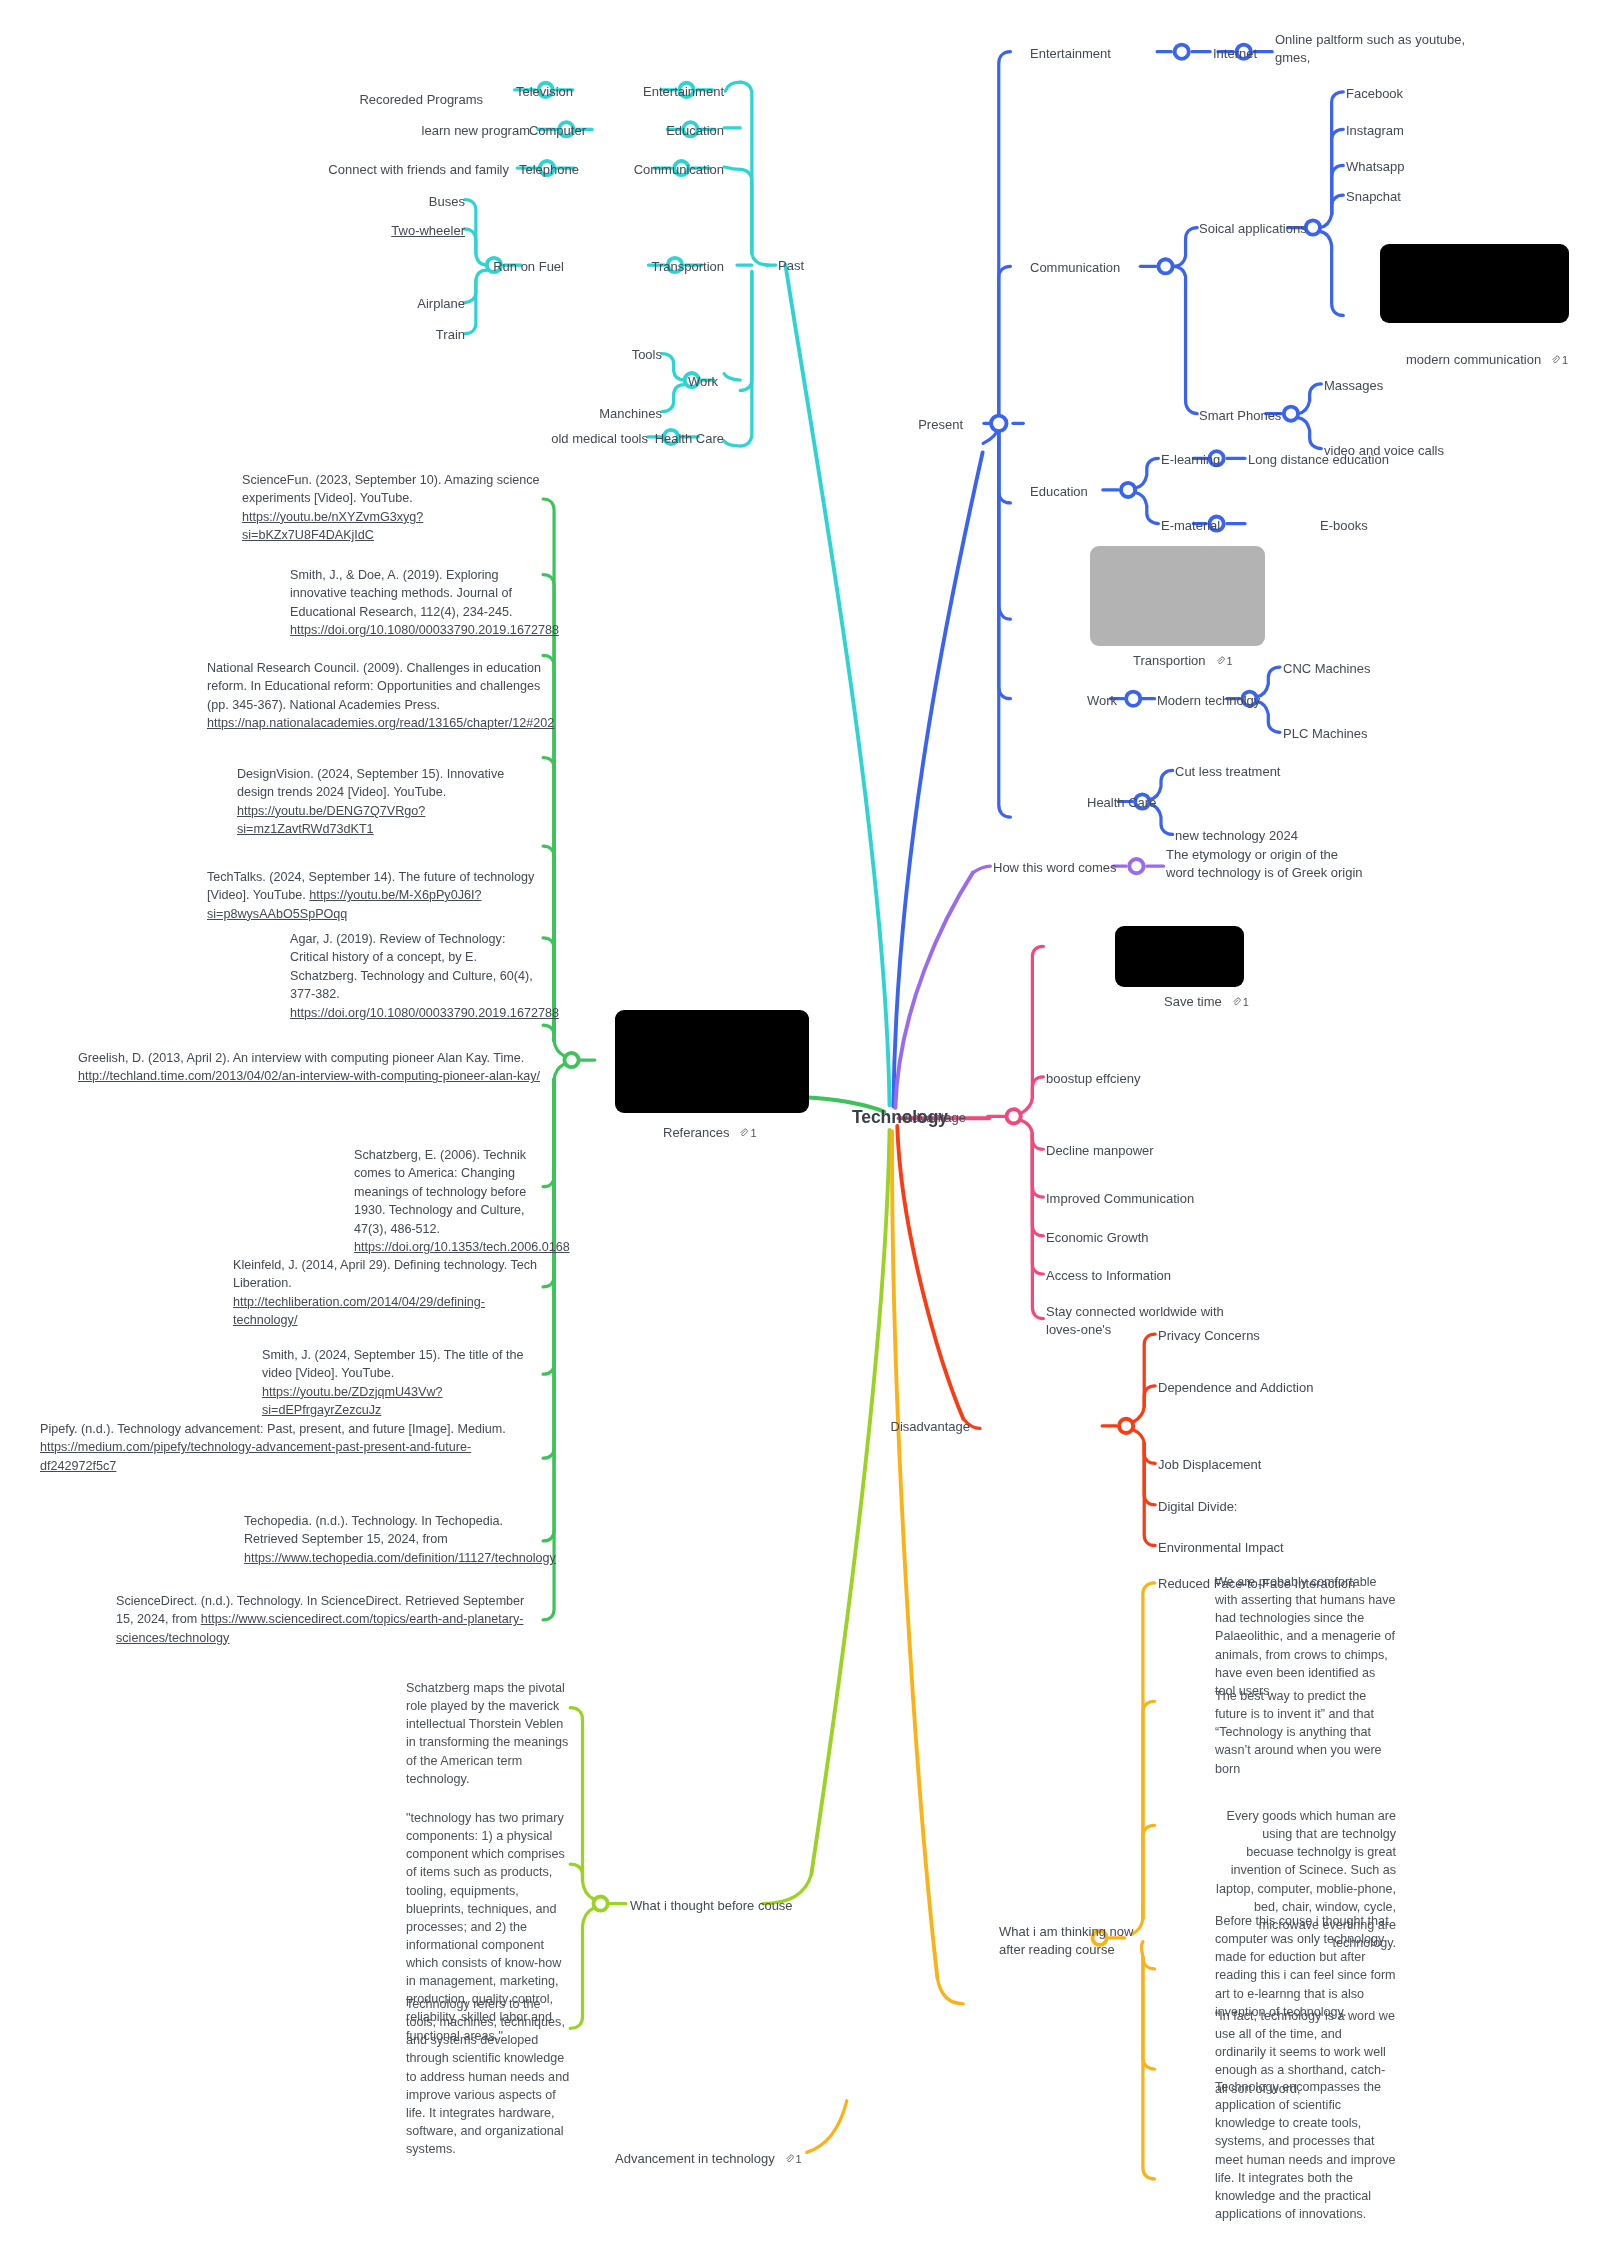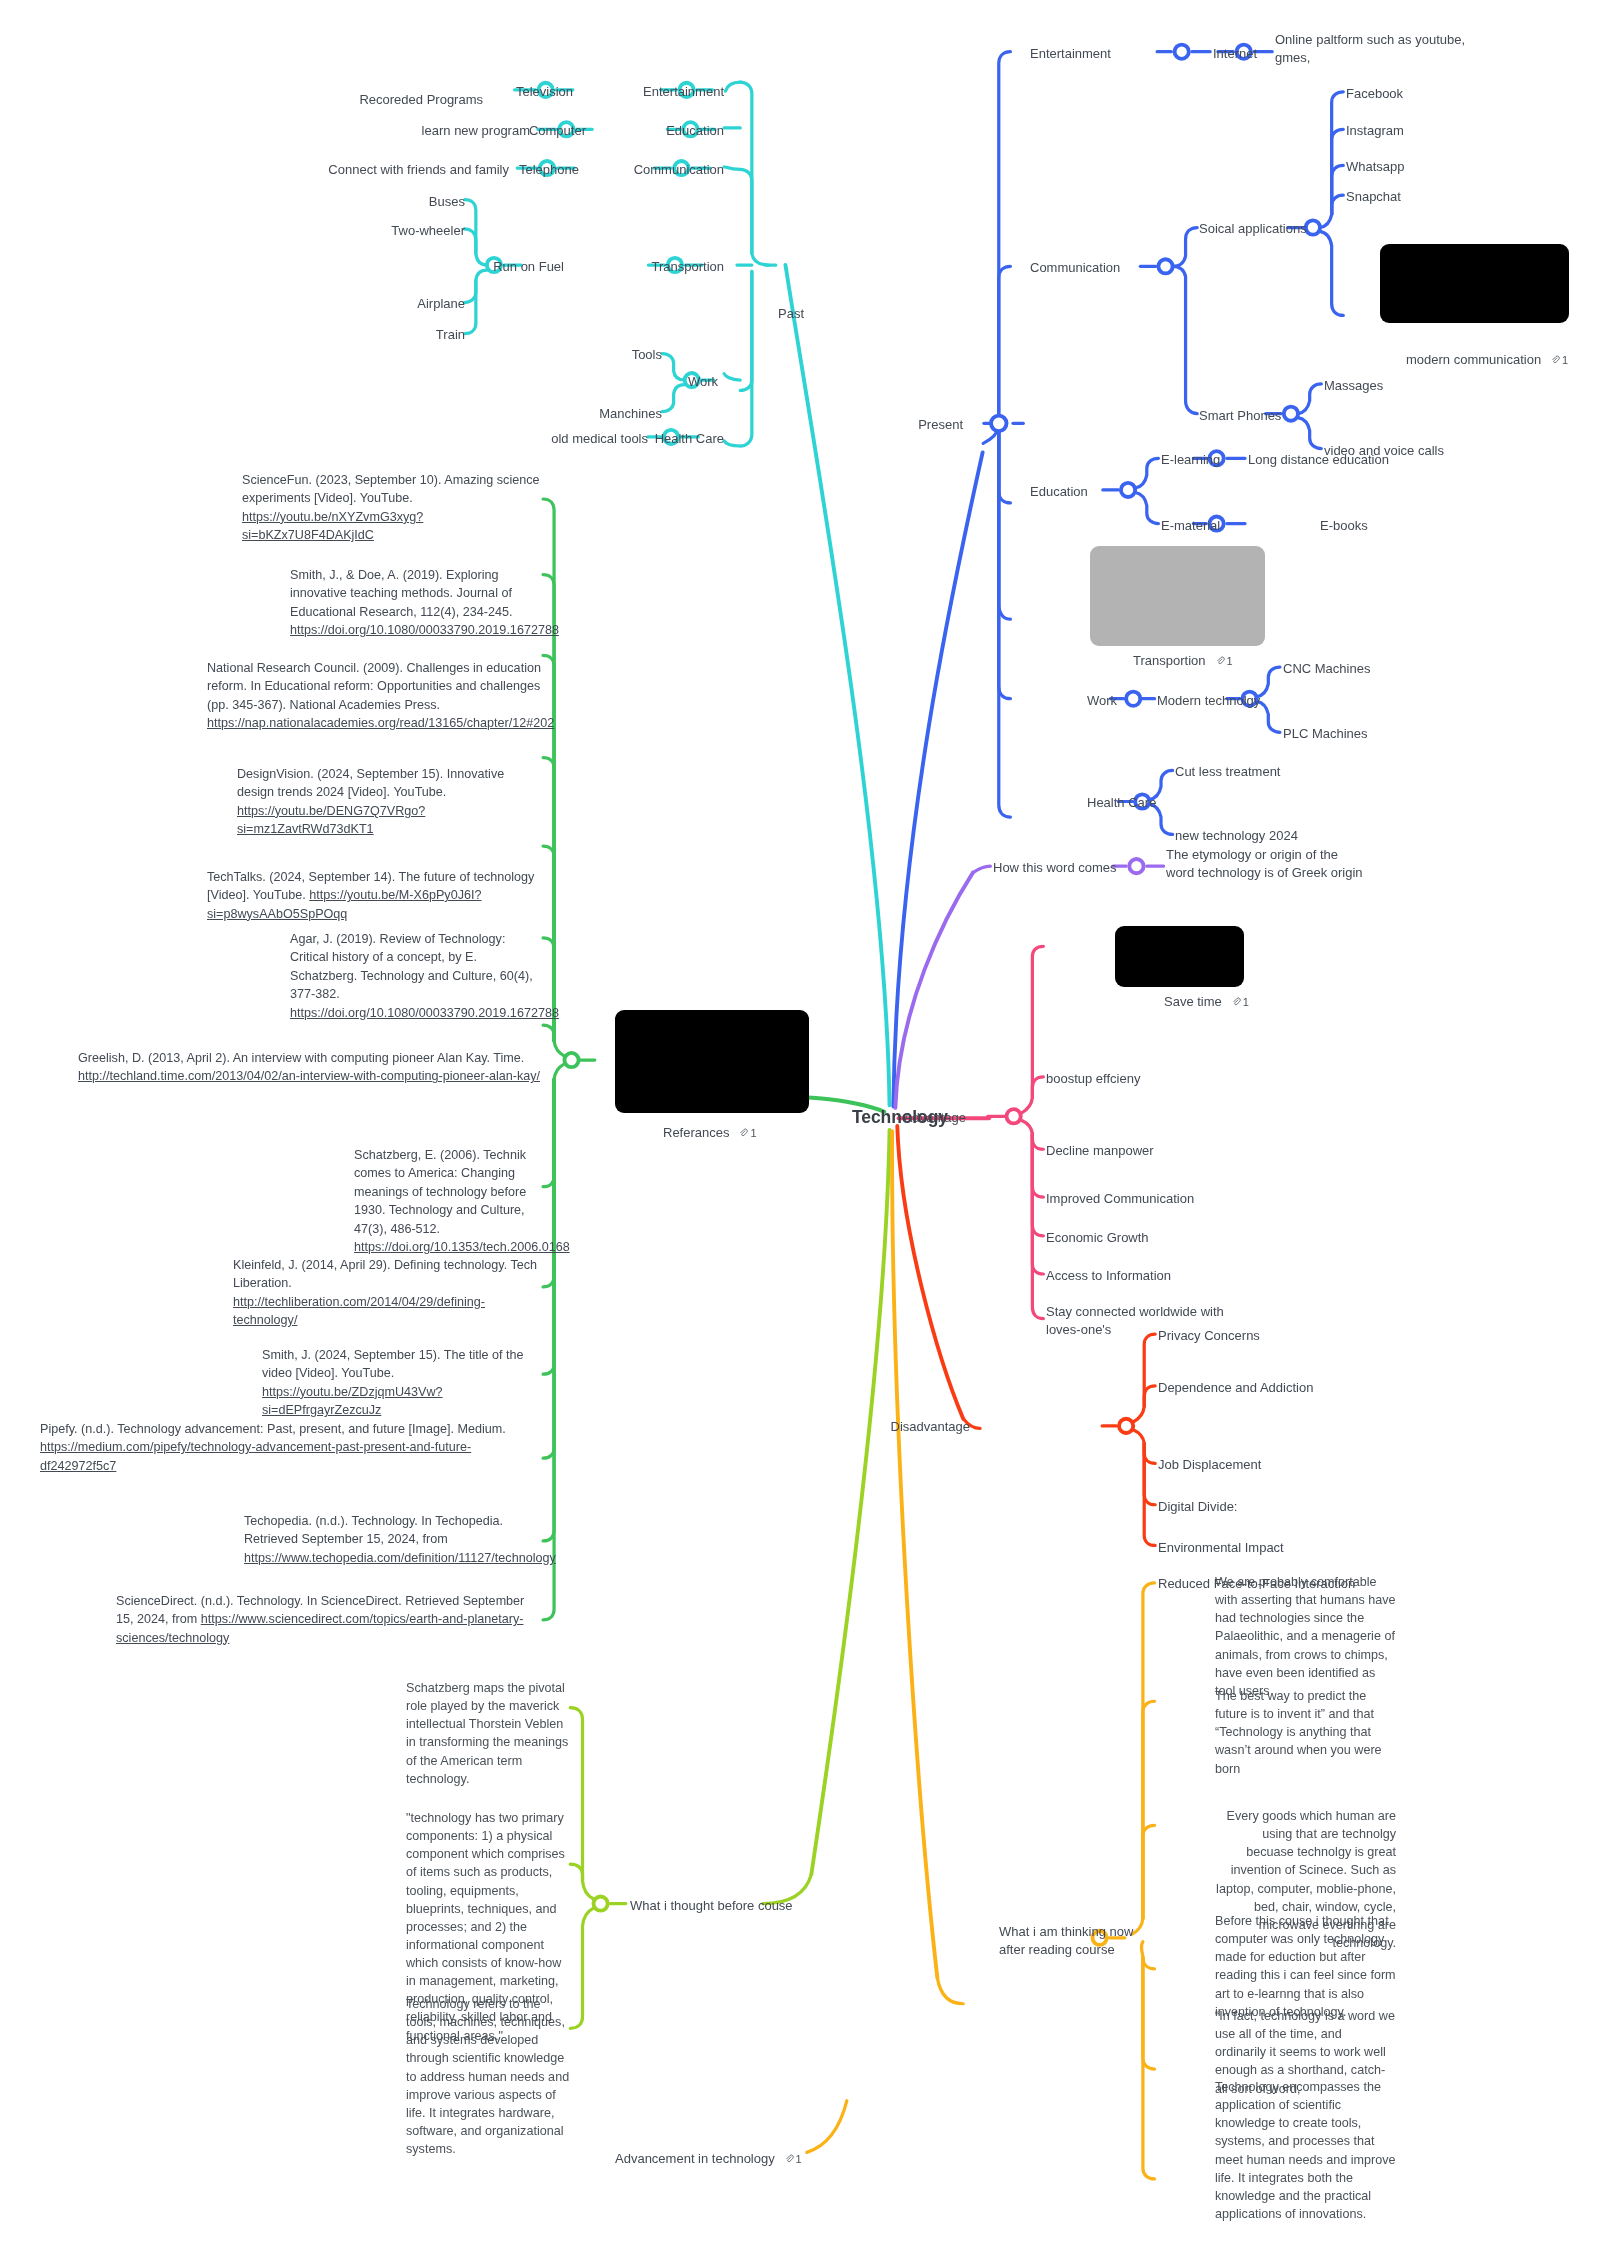--- a/index.html
+++ b/index.html
@@ -280,38 +280,38 @@
       </g>
 
       <g stroke="#FAB217">
         <path d="M1248,3330 C1280,3320 1300,3290 1310,3250" stroke-width="5"></path>
       </g>
     </g>
   </svg>
 
   <div class="root" style="left:852px; top:1107px;">Technology</div>
 
-  <div class="node nowrap l" style="left:778px; top:257px;margin-top:48px;">Past</div>
+  <div class="node nowrap l" style="left:778px; top:257px;">Past</div>
 
   <div class="node nowrap r" style="right:898px; top:83px;">Entertainment</div>
   <div class="node nowrap r" style="right:1049px; top:83px;">Television</div>
   <div class="node nowrap r" style="right:1139px; top:83px;margin-top:8px;">Recoreded Programs</div>
 
   <div class="node nowrap r" style="right:898px; top:122px;">Education</div>
   <div class="node nowrap r" style="right:1036px; top:122px;">Computer</div>
   <div class="node nowrap r" style="right:1092px; top:122px;">learn new program</div>
 
   <div class="node nowrap r" style="right:898px; top:161px;">Communication</div>
   <div class="node nowrap r" style="right:1043px; top:161px;">Telephone</div>
   <div class="node nowrap r" style="right:1113px; top:161px;">Connect with friends and family</div>
 
   <div class="node nowrap r" style="right:898px; top:258px;">Transportion</div>
   <div class="node nowrap r" style="right:1058px; top:258px;">Run on Fuel</div>
   <div class="node nowrap r" style="right:1157px; top:193px;">Buses</div>
-  <div class="node nowrap r" style="right:1157px; top:222px;">Two-wheeler</div>
+  <div class="node nowrap r" style="right:1157px; top:222px;text-decoration:underline;">Two-wheeler</div>
   <div class="node nowrap r" style="right:1157px; top:295px;">Airplane</div>
   <div class="node nowrap r" style="right:1157px; top:326px;">Train</div>
 
   <div class="node nowrap r" style="right:904px; top:373px;">Work</div>
   <div class="node nowrap r" style="right:960px; top:346px;">Tools</div>
   <div class="node nowrap r" style="right:960px; top:405px;">Manchines</div>
 
   <div class="node nowrap r" style="right:898px; top:430px;">Health Care</div>
   <div class="node nowrap r" style="right:974px; top:430px;">old medical tools</div>
 

